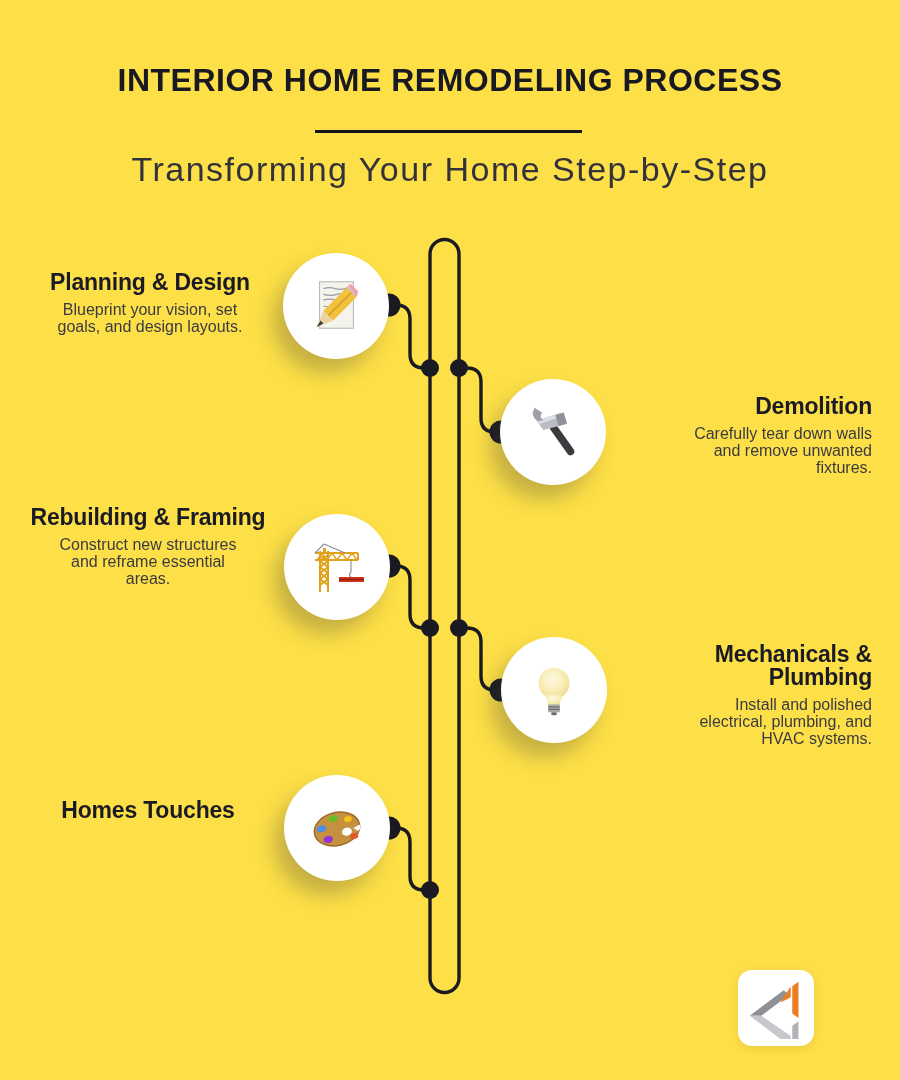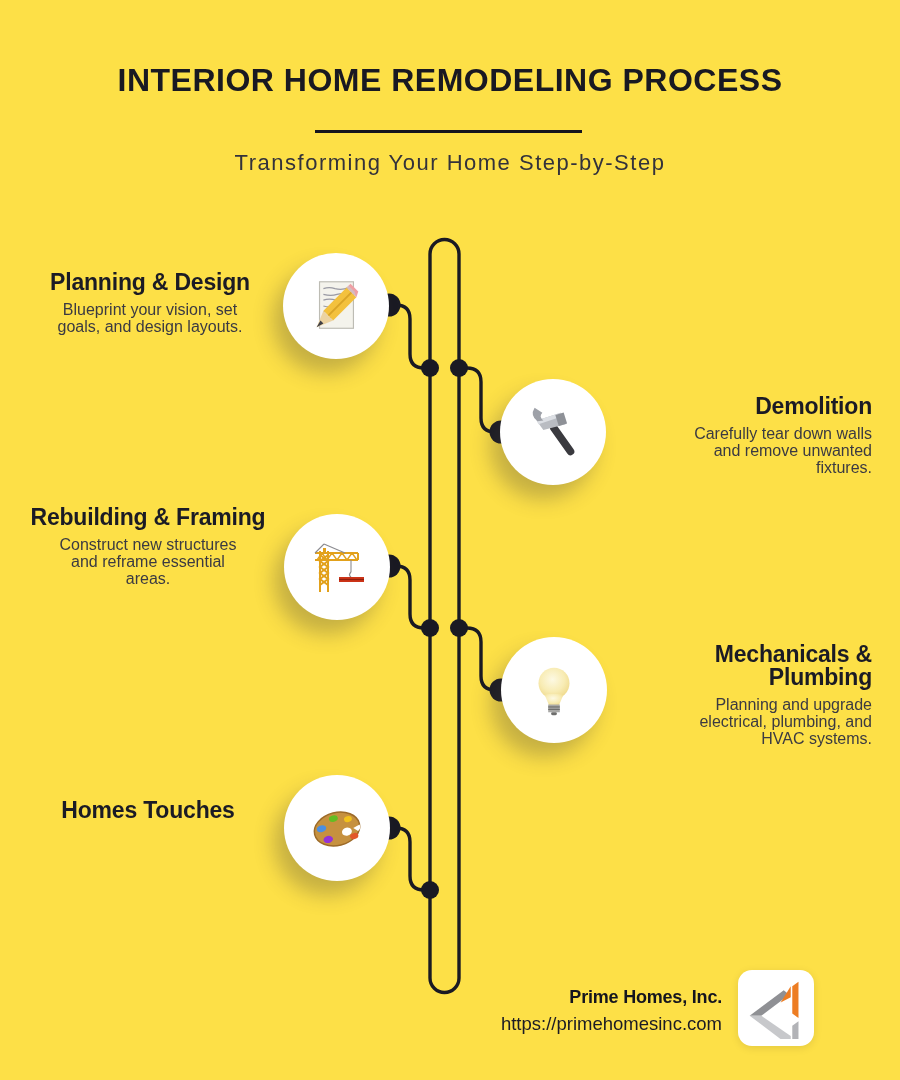--- a/index.html
+++ b/index.html
@@ -4,21 +4,21 @@
 <style>
   html,body{margin:0;padding:0;background:#e6e3df;}
   .canvas{position:relative;width:900px;height:1080px;background:#fde047;
           font-family:"Liberation Sans",sans-serif;overflow:hidden;}
 
   
   .title{position:absolute;left:0;top:62px;width:100%;text-align:center;
          font-size:32px;font-weight:800;color:#191922;letter-spacing:.5px;}
   .divider{position:absolute;left:315px;top:130px;width:267px;height:3px;background:#15151e;}
   .subtitle{position:absolute;left:0;top:150px;width:100%;text-align:center;
-            font-size:22px;font-weight:400;color:#33323b;letter-spacing:1.5px;}
+            font-size:34px;font-weight:400;color:#33323b;letter-spacing:1.5px;}
 
   
   svg.timeline{position:absolute;left:0;top:0;pointer-events:none;}
 
   
   .circle{position:absolute;width:106px;height:106px;border-radius:50%;background:#ffffff;
           box-shadow:-10px 14px 20px rgba(70,62,55,.30);
           display:flex;align-items:center;justify-content:center;}
 
   
@@ -156,21 +156,21 @@
       <line x1="34" y1="44.5" x2="59" y2="44.5" stroke="#8f1f0c" stroke-width="1.2"></line>
     </svg>
   </div>
 
   <div class="step left-al" id="s4">
     <div class="t">
       <span>Mechanicals &amp;</span><br>
       <span>Plumbing</span>
     </div>
     <div class="b">
-      <span>Planning and upgrade</span><br>
+      <span>Install and polished</span><br>
       <span>electrical, plumbing, and</span><br>
       <span>HVAC systems.</span>
     </div>
   </div>
   <div class="circle" id="c4">
     <svg width="62" height="62" viewBox="0 0 64 64">
       <defs>
         <radialGradient id="bulbGrad" cx="45%" cy="38%" r="65%">
           <stop offset="0%" stop-color="#fdf9e3"></stop>
           <stop offset="60%" stop-color="#f8ecb4"></stop>
@@ -197,24 +197,20 @@
         <path d="M52 40 q4 -2 3 -6 l-7 2 z" fill="#ffffff"></path>
         <ellipse cx="31" cy="22" rx="4.5" ry="3.2" fill="#63bd23"></ellipse>
         <ellipse cx="17" cy="29" rx="4.8" ry="3.4" fill="#4b8fe2"></ellipse>
         <ellipse cx="45" cy="26" rx="4" ry="3" fill="#f2c21c"></ellipse>
         <ellipse cx="21" cy="41" rx="4.8" ry="3.6" fill="#9333d6"></ellipse>
         <ellipse cx="47" cy="44" rx="4.2" ry="3" fill="#e2572a"></ellipse>
       </g>
     </svg>
   </div>
 
-  <div class="footer-text">
-    <div class="company">Prime Homes, Inc.</div>
-    <div class="url">https://primehomesinc.com</div>
-  </div>
   <div class="logo">
     <svg width="62" height="62" viewBox="0 0 80 80">
       <polygon points="6,50 50,17 57,23 21,50" fill="#8f9094"></polygon>
       <polygon points="6,50 21,50 59,76 59,90" fill="#c7c8cb"></polygon>
       <polygon points="61,89 69,83 69,57 61,63" fill="#b2b3b7"></polygon>
       <polygon points="61,12 69,6 69,53 61,47" fill="#ed7d23"></polygon>
       <polygon points="59,12 59,26 46,33" fill="#ed7d23"></polygon>
     </svg>
   </div>
 

